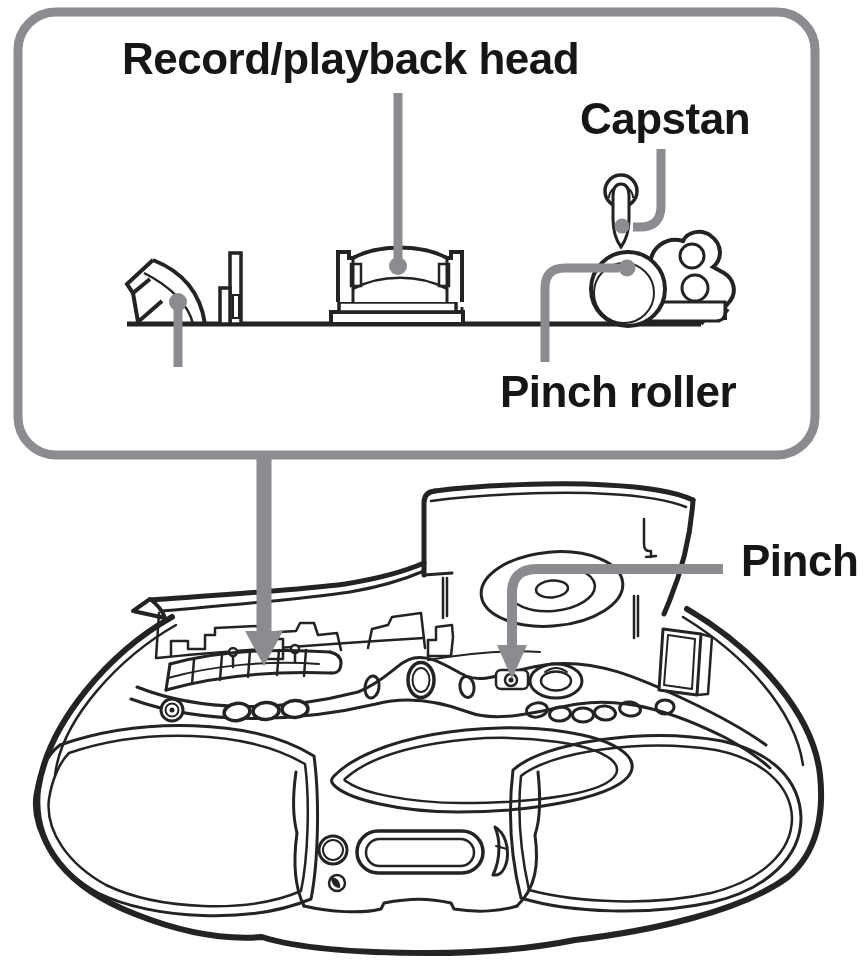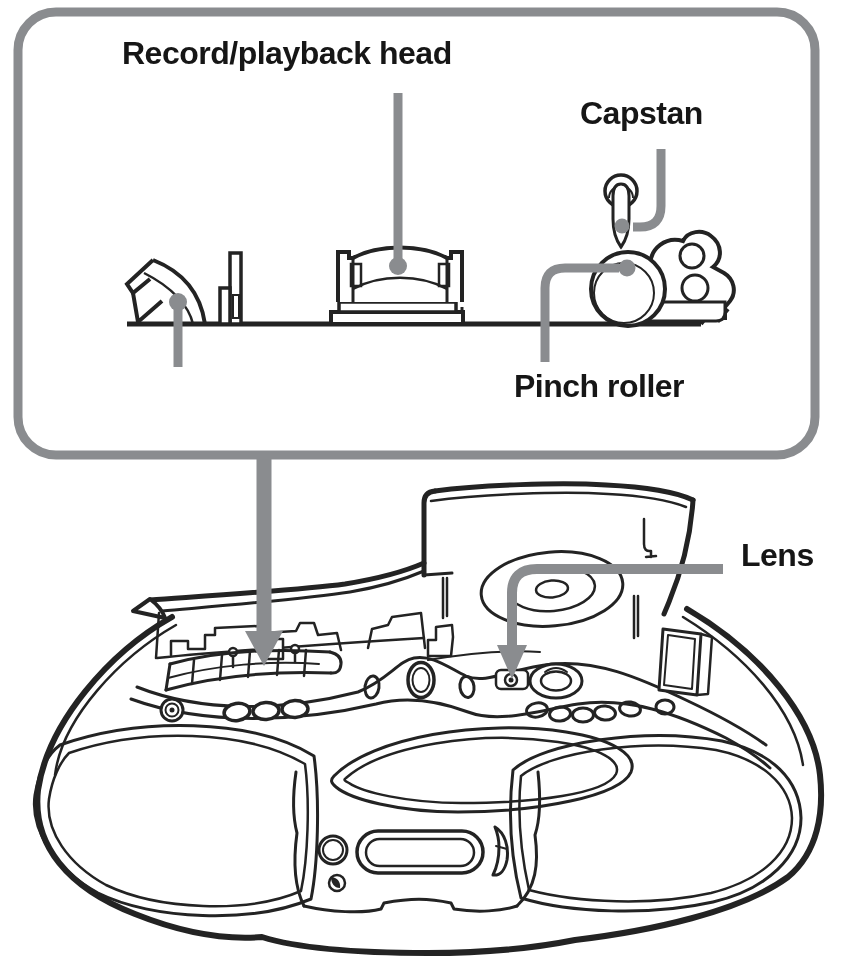--- a/index.html
+++ b/index.html
@@ -6,21 +6,21 @@
   .page{
     position:relative;
     width:867px;height:966px;
     background:var(--bg,#fff);
     overflow:hidden;
     font-family:"Liberation Sans",sans-serif;
   }
   .fig-label{
     position:absolute;
     font-weight:bold;
-    font-size:32px;
+    font-size:44px;
     line-height:1;
     letter-spacing:-0.5px;
     color:var(--text,#161616);
     white-space:nowrap;
   }
   svg.artwork{position:absolute;left:0;top:0;}
   .blk{stroke:var(--line,#232323);fill:none;}
   .gry{stroke:var(--pointer,#8a8c8f);fill:none;}
   .gryfill{fill:var(--pointer,#8a8c8f);stroke:none;}
   .wfill{fill:#ffffff;}
@@ -244,16 +244,16 @@
         <polygon points="497,645 527,645 512,679" class="gryfill"></polygon>
       </g>
     </g>
   </svg>
 
   <div class="fig-label" style="left:122px;top:37px">Record/playback head</div>
 
   <div class="fig-label" style="left:580px;top:97px">Capstan</div>
 
 
-  <div class="fig-label" style="left:514px;top:370px">Pinch roller</div>
-
-  <div class="fig-label" style="left:741px;top:539px">Lens</div>
+  <div class="fig-label" style="left:500px;top:370px">Pinch roller</div>
+
+  <div class="fig-label" style="left:741px;top:539px">Pinch</div>
 </div>
 
 </body></html>

